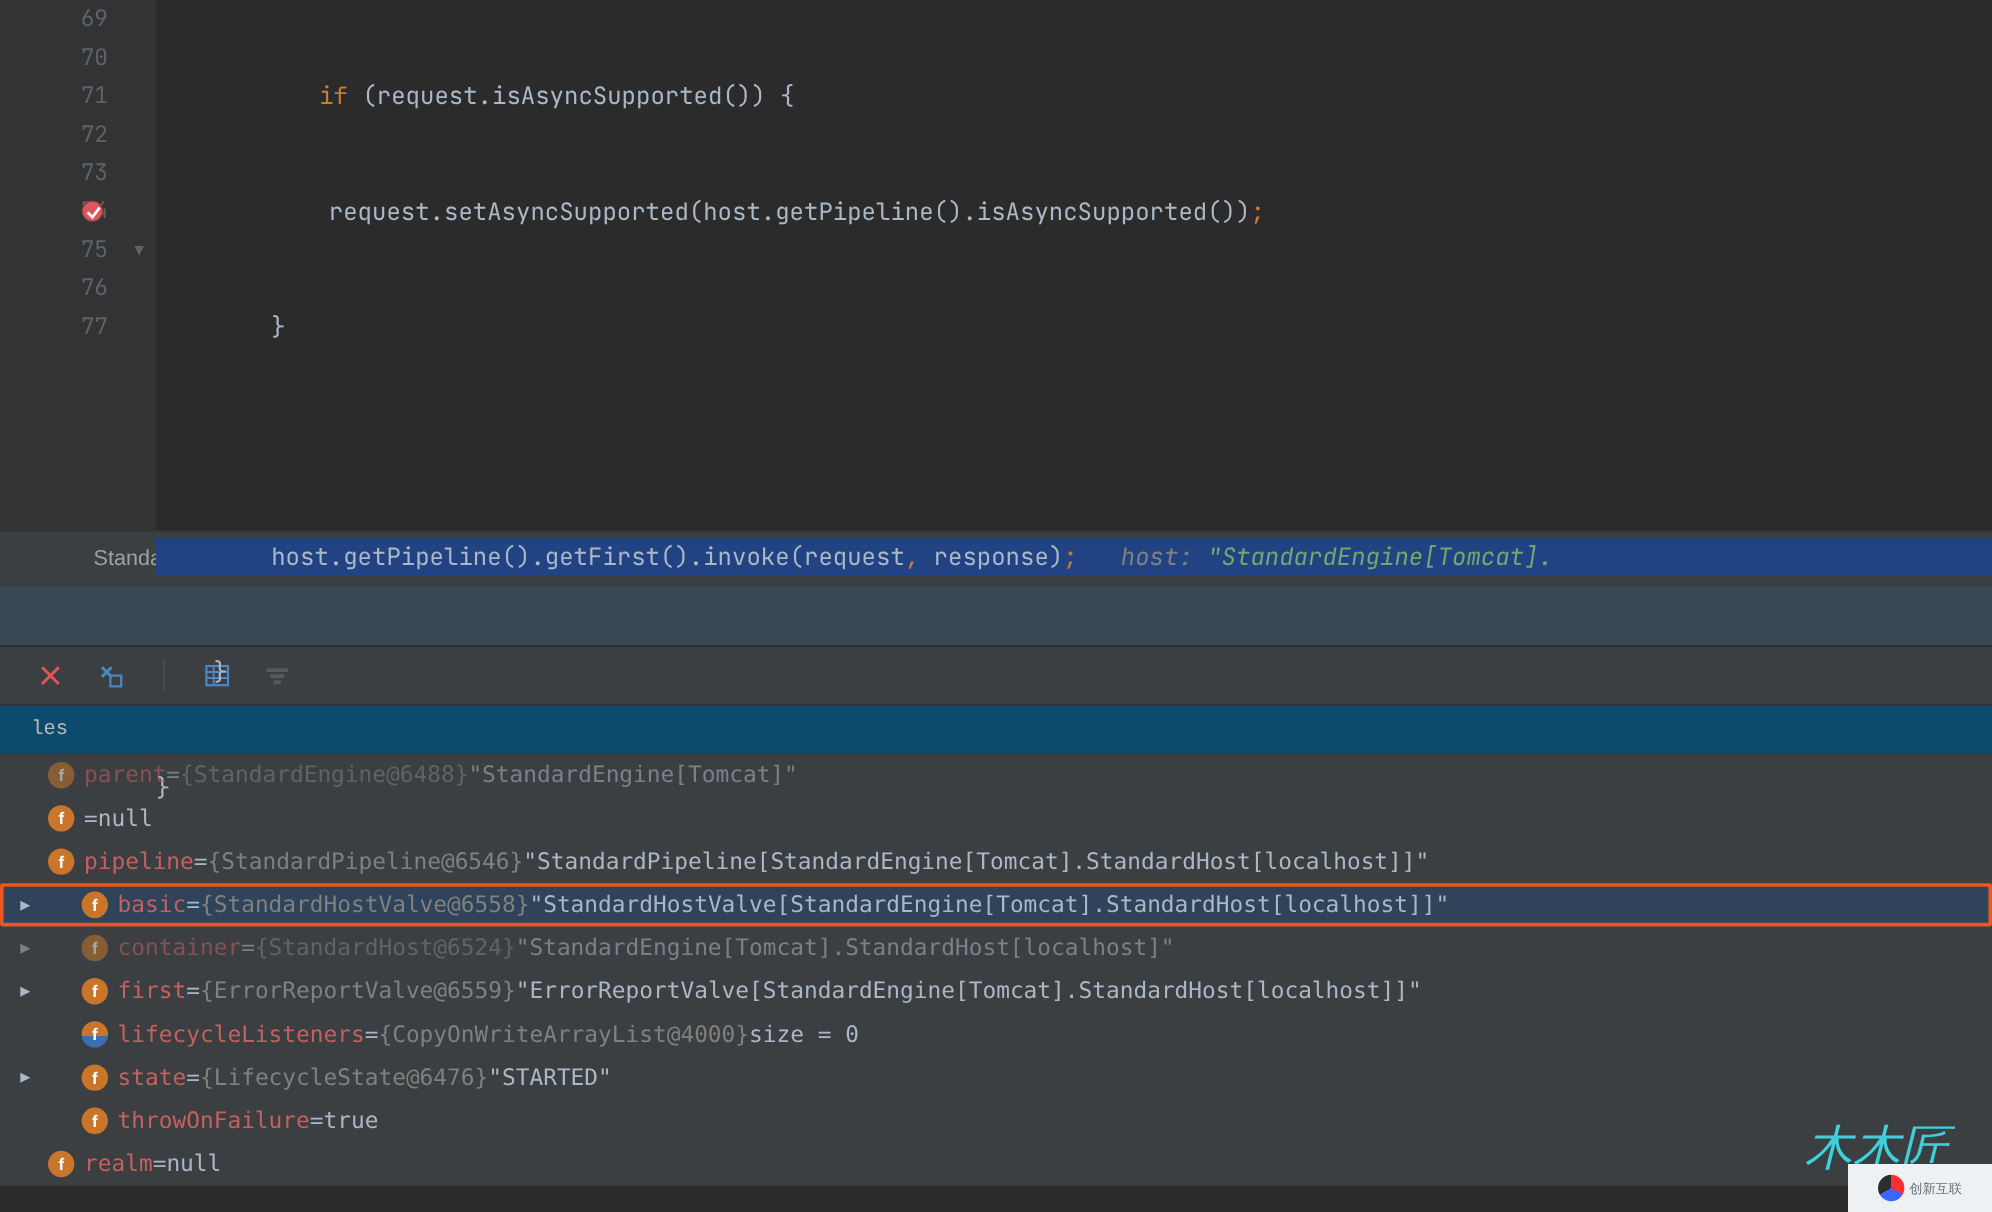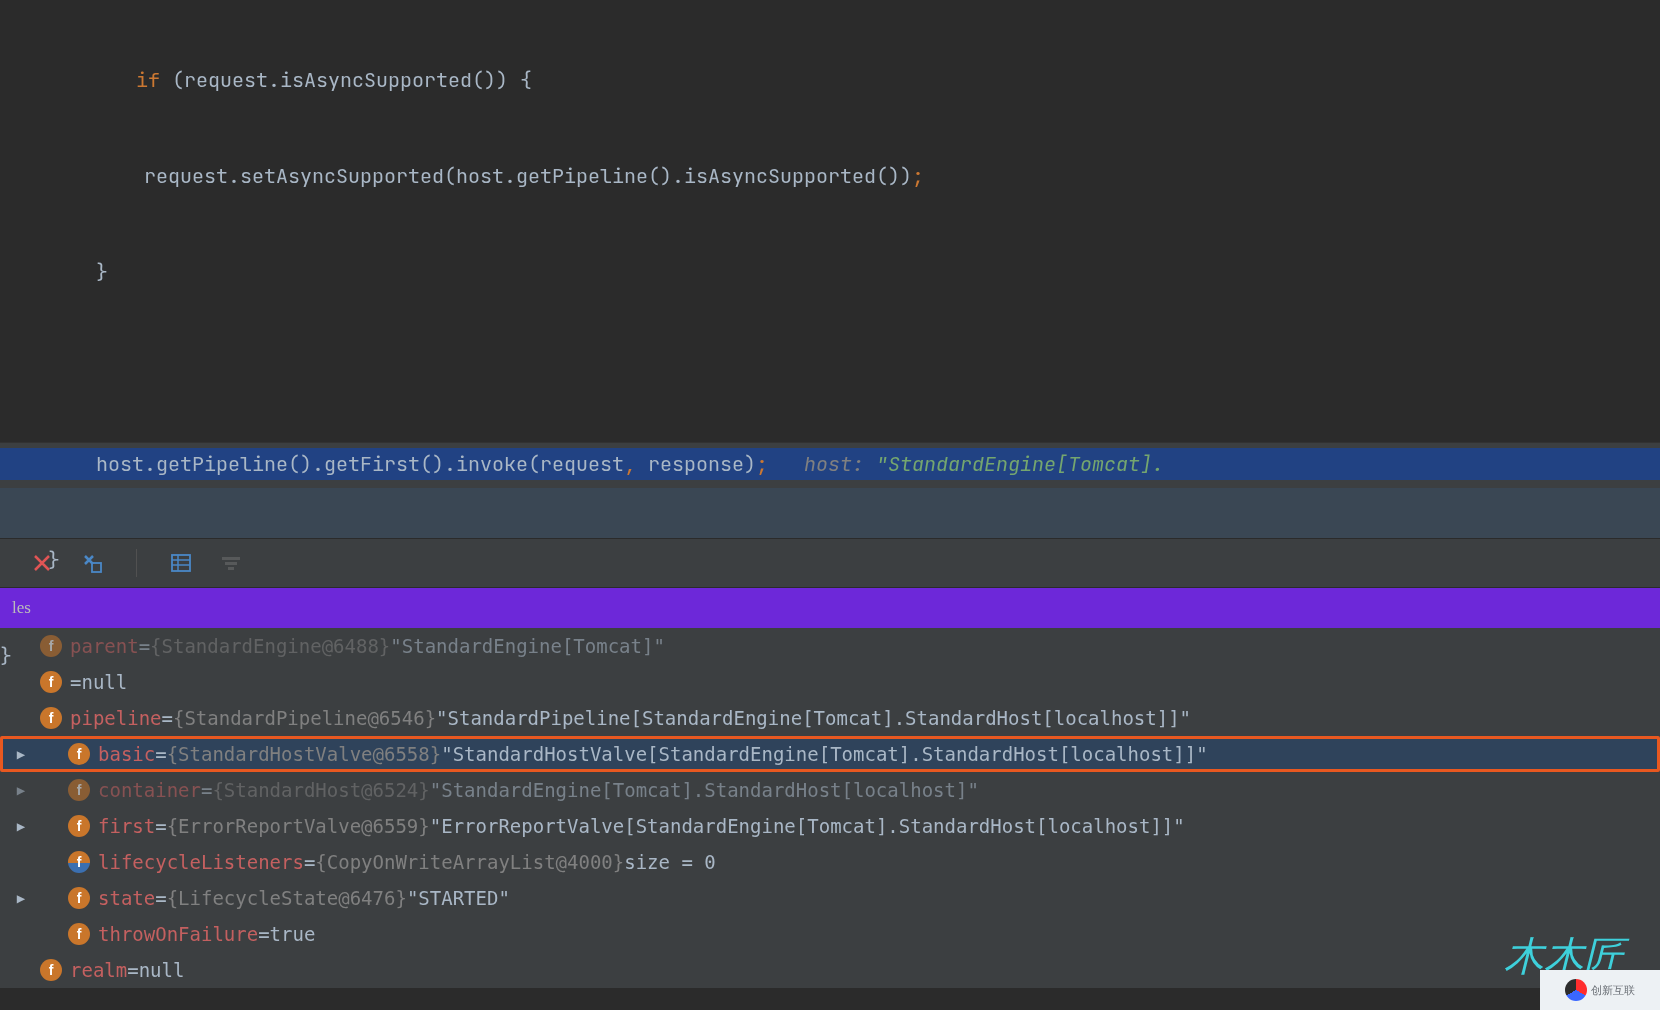--- a/index.html
+++ b/index.html
@@ -88,25 +88,25 @@
   padding-left: 30px;
   gap: 26px;
   border-top: 1px solid #2b2b2b;
   border-bottom: 1px solid #2b2b2b;
 }
 .toolbar .icon-btn { width: 24px; height: 24px; display:flex; align-items:center; justify-content:center; cursor:pointer; }
 .toolbar .divider { width: 1px; height: 28px; background: #515151; margin: 0 6px; }
 
 .panel-header {
   height: 40px;
-  background: #6d28d9;
+  background: #0c4a6e;
   color: #bbbbbb;
-  padding-left: 12px;
+  padding-left: 26px;
   display:flex; align-items:center;
-  font-family: Liberation Serif, serif;
+  font-family: Liberation Mono, monospace;
   font-size: 17px;
 }
 
 .vars {
   background: #3c3f41;
   font-family: "Menlo","Consolas",monospace;
   font-size: 19px;
   line-height: 36px;
   color: #a9b7c6;
   padding-left: 0;
@@ -174,20 +174,41 @@
 }
 .corner-logo::before{
   content:""; width:22px; height:22px; border-radius:50%;
   background: conic-gradient(#ff2d2d 0 120deg,#3a67ff 120deg 240deg,#2d2d2d 240deg 360deg);
 }
 </style>
 </head>
 <body>
 
 <div class="editor-area">
+  <div class="gutter">
+    <div class="ln">69</div>
+    <div class="ln">70</div>
+    <div class="ln">71</div>
+    <div class="ln">72</div>
+    <div class="ln">73</div>
+    <div class="ln">74</div>
+    <div class="ln">75</div>
+    <div class="ln">76</div>
+    <div class="ln">77</div>
+    <div class="bp">
+      <svg viewBox="0 0 18 18" width="18" height="18">
+          <path d="M4 9 l4 4 l6 -8" stroke="#fff" stroke-width="2.2" fill="none"></path>
+        </svg>
+    </div>
+    <div class="fold-mark">
+      <svg viewBox="0 0 14 14" width="14" height="14">
+          <path d="M2 2 h8 l-4 8 z" fill="#606366"></path>
+        </svg>
+    </div>
+  </div>
   <div class="code">
     <div class="line"><span class="txt">        </span><span class="kw">if</span><span class="txt"> (request.isAsyncSupported()) {</span></div>
     <div class="line"><span class="txt">            request.setAsyncSupported(host.getPipeline().isAsyncSupported())</span><span class="punct">;</span></div>
     <div class="line"><span class="txt">        }</span></div>
     <div class="line"><span class="txt"></span></div>
     <div class="line hl-line"><span class="txt">        host.getPipeline().getFirst().invoke(request</span><span class="punct">,</span><span class="txt"> response)</span><span class="punct">;</span><span class="inlay">   host: </span><span class="inlay-val">"StandardEngine[Tomcat].</span></div>
     <div class="line"><span class="txt">    }</span></div>
     <div class="line"><span class="txt">}</span></div>
     <div class="line"></div>
   </div>

